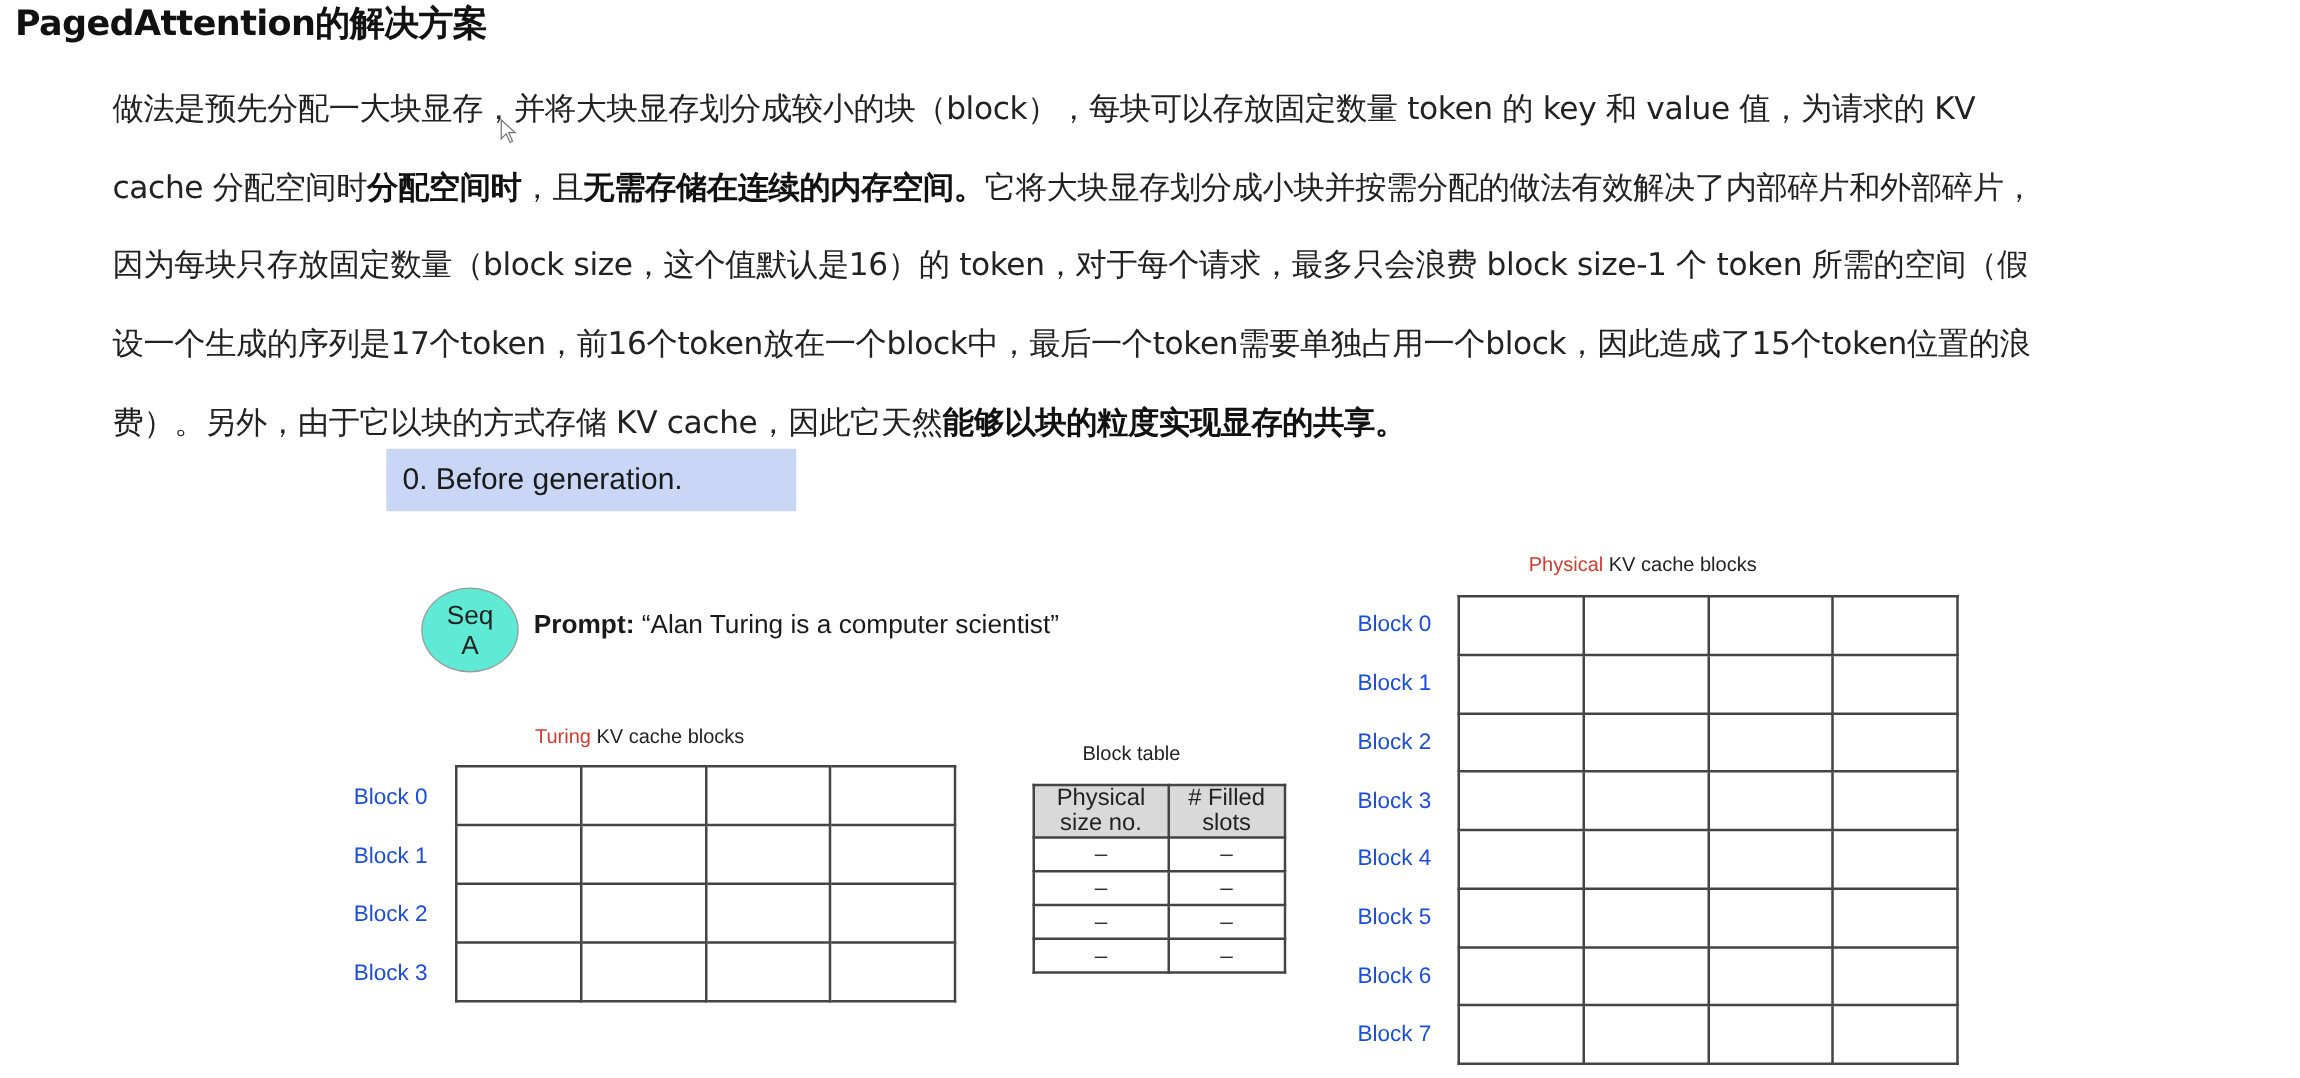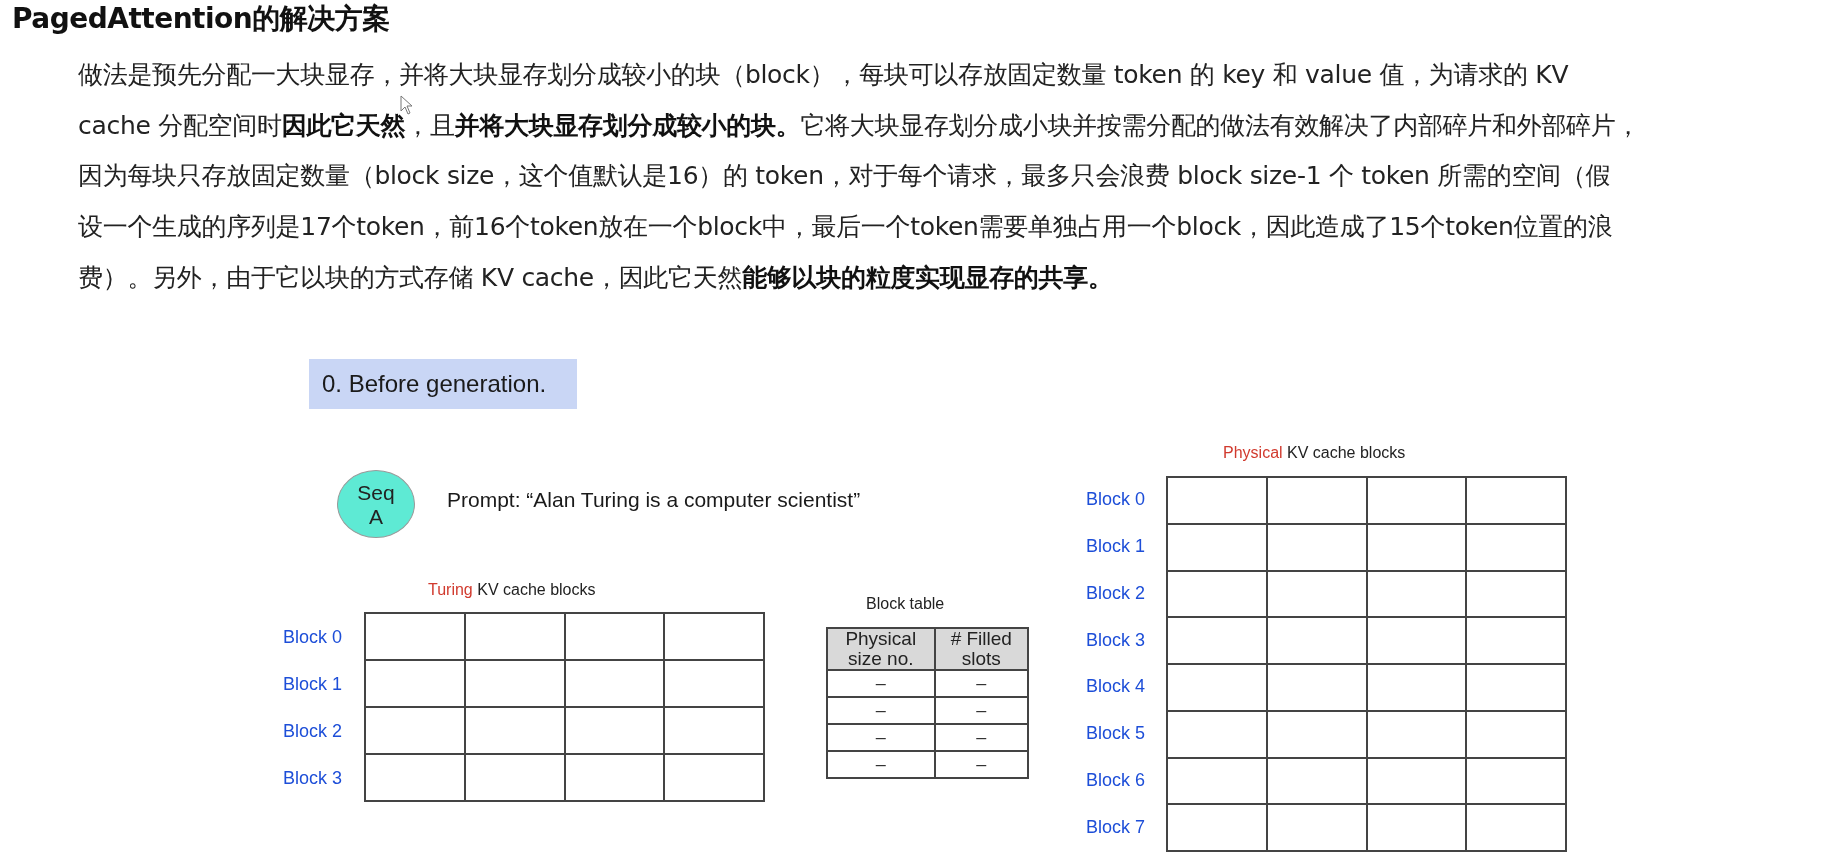--- a/index.html
+++ b/index.html
@@ -1,44 +1,44 @@
 <!DOCTYPE html>
 <html><head>
 <meta charset="utf-8">
 <style>
   html, body { margin:0; padding:0; }
   body { width:1840px; height:862px; background:#ffffff; position:relative; overflow:hidden; color:#1a1a1a; }
   .abs { position:absolute; }
   .title { left:12px; top:0px; font-family:"DejaVu Sans", sans-serif; font-weight:bold; font-size:28px; line-height:38px; color:#111; white-space:nowrap; letter-spacing:-0.5px; }
   .para { left:78px; top:50px; width:1730px; font-family:"DejaVu Sans", sans-serif; font-size:25px; line-height:50.7px; color:#222; }
-  .para p { margin:0; white-space:nowrap; letter-spacing:-0.3px; }
+  .para p { margin:12px; white-space:nowrap; letter-spacing:-0.3px; }
   .para b { font-weight:bold; color:#111; }
   .cursor { left:400px; top:95px; width:14px; height:20px; }
-  .step-box { left:309px; top:359px; width:268px; height:50px; background:#c9d6f5; }
+  .step-box { left:309px; top:359px; width:328px; height:50px; background:#c9d6f5; }
   .step-box span { position:absolute; left:13px; top:0; line-height:50px; font-family:"Liberation Sans", sans-serif; font-size:24px; color:#1a1a1a; }
   .seq { left:337px; top:470px; width:78px; height:68px; border-radius:50%; background:#5eead4; border:1.5px solid #9a9a9a; box-sizing:border-box; text-align:center; font-family:"Liberation Sans", sans-serif; font-size:21px; line-height:24px; padding-top:10px; color:#222; }
   .prompt { left:427px; top:487px; font-family:"Liberation Sans", sans-serif; font-size:21px; line-height:25px; color:#1a1a1a; white-space:nowrap; }
-  .prompt b { font-weight:normal;margin-left:20px; }
+  .prompt b { font-weight:bold; }
   .red { color:#d13a2e; }
   .caption { font-family:"Liberation Sans", sans-serif; font-size:16px; line-height:26px; color:#222; white-space:nowrap; }
   .grid { position:absolute; border-collapse:collapse; }
   .grid td { border:2px solid #444; padding:0; }
   .rowlabel { position:absolute; font-family:"Liberation Sans", sans-serif; font-size:18px; color:#1d4ed8; white-space:nowrap; }
   .btable { position:absolute; left:826px; top:627px; width:203px; border-collapse:collapse; font-family:"Liberation Sans", sans-serif; }
   .btable th { background:#d9d9d9; font-weight:normal; font-size:19px; line-height:20px; height:40px; border:2px solid #444; padding:0; color:#222; }
   .btable td { height:25px; border:2px solid #444; text-align:center; font-size:18px; color:#333; padding:0; }
 </style>
 </head>
 <body>
 
 <div class="abs title">PagedAttention的解决方案</div>
 
 <div class="abs para">
   <p><span>做法是预先分配一大块显存，并将大块显存划分成较小的块（block），每块可以存放固定数量 token 的 key 和 value 值，为请求的 KV</span></p>
-  <p><span>cache 分配空间时</span><b>因此它天然</b><span>，且</span><b>并将大块显存划分成较小的块。</b><span>它将大块显存划分成小块并按需分配的做法有效解决了内部碎片和外部碎片，</span></p>
+  <p><span>cache 分配空间时</span><b>分配空间时</b><span>，且</span><b>无需存储在连续的内存空间。</b><span>它将大块显存划分成小块并按需分配的做法有效解决了内部碎片和外部碎片，</span></p>
   <p><span>因为每块只存放固定数量（block size，这个值默认是16）的 token，对于每个请求，最多只会浪费 block size-1 个 token 所需的空间（假</span></p>
   <p><span>设一个生成的序列是17个token，前16个token放在一个block中，最后一个token需要单独占用一个block，因此造成了15个token位置的浪</span></p>
   <p><span>费）。另外，由于它以块的方式存储 KV cache，因此它天然</span><b>能够以块的粒度实现显存的共享。</b></p>
 </div>
 
 <svg class="abs cursor" viewBox="0 0 14 20">
   <path d="M1 1 L1 16 L5 12 L8 19 L10 18 L7 11 L12 11 Z" fill="#ffffff" stroke="#777" stroke-width="1"></path>
 </svg>
 
 <div class="abs step-box">

